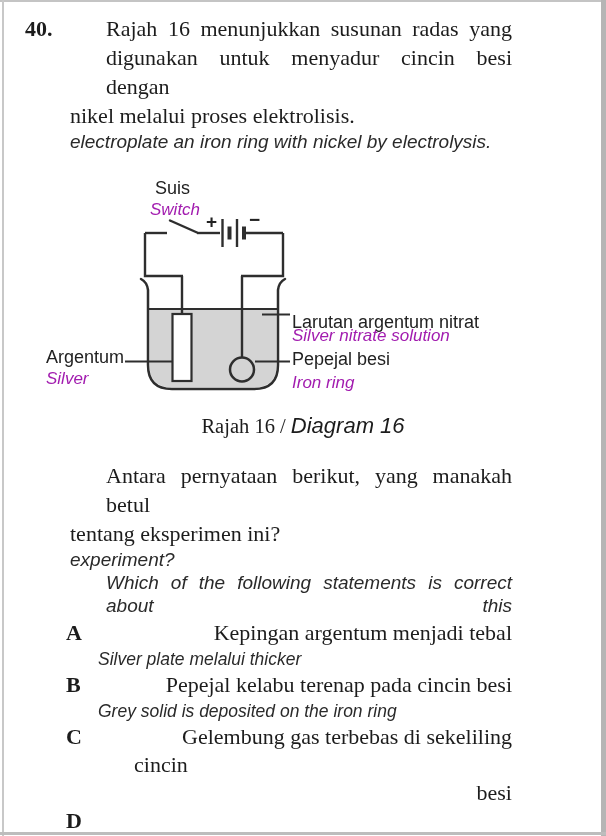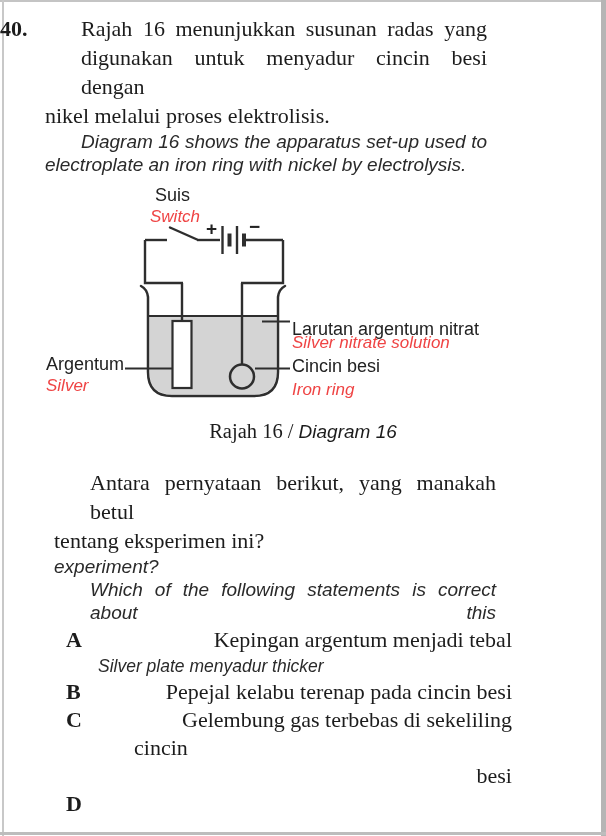--- a/index.html
+++ b/index.html
@@ -9,39 +9,39 @@
     font-family:"Liberation Serif", serif;
   }
   
   .b-top{position:absolute;top:0;left:0;right:0;height:2px;background:#c4c4c4;}
   .b-left{position:absolute;top:0;bottom:0;left:2px;width:2px;background:#c8c8c8;}
   .b-right{position:absolute;top:0;bottom:0;right:0;width:5px;background:#b5b5b5;}
   .b-bottom{position:absolute;bottom:1px;left:0;right:0;height:3px;background:#bdbdbd;}
 
   .content{position:absolute;top:14px;left:0;width:606px;}
 
-  .q-row{display:flex;}
+  .q-row{display:flex;padding-left:25px;}
   .q-num{width:45px;font-weight:bold;font-size:22px;line-height:29px;}
   .q-body{width:442px;}
 
   .my{font-size:22px;line-height:29px;font-family:"Liberation Serif",serif;}
   .en{font-size:19px;line-height:23px;font-style:italic;font-family:"Liberation Sans",sans-serif;color:#2a2a2a;}
   .jl{text-align:justify;text-align-last:justify;margin-left:36px;}
 
   
-  .diagram{position:relative;width:540px;height:268px;margin-top:4px;padding-left:44px;}
+  .diagram{position:relative;width:540px;height:268px;margin-top:20px;padding-left:44px;}
   .diagram svg{position:absolute;top:0;left:0;}
   .dlabel{position:absolute;font-family:"Liberation Sans",sans-serif;font-size:18px;color:#222;white-space:nowrap;}
-  .dlabel.it{font-style:italic;font-size:17px;color:#ef4444;}
+  .dlabel.it{font-style:italic;font-size:17px;color:#a21caf;}
   .sign{position:absolute;font-family:"Liberation Sans",sans-serif;font-weight:bold;font-size:19px;color:#222;}
   .caption{position:absolute;top:240px;left:0;width:606px;text-align:center;}
   .cap-my{font-size:20.5px;font-family:"Liberation Serif",serif;}
-  .cap-en{font-size:19px;font-style:italic;font-family:"Liberation Sans",sans-serif;}
+  .cap-en{font-size:22px;font-style:italic;font-family:"Liberation Sans",sans-serif;}
 
-  .question{margin-top:20px;padding-left:54px;width:442px;}
+  .question{margin-top:20px;padding-left:70px;width:442px;}
 
   .options{padding-left:66px;margin-top:2px;}
   .opt{display:flex;}
   .opt-letter{width:32px;font-weight:bold;font-size:22px;line-height:28px;}
   .opt-body{width:414px;}
   .opt .my{line-height:28px;text-align:right;}
   .opt .en{font-size:17.5px;line-height:24px;}
 </style>
 </head>
 <body>
@@ -52,21 +52,20 @@
 <div class="b-bottom"></div>
 
 <div class="content">
 
   <div class="q-row">
     <div class="q-num">40.</div>
     <div class="q-body">
       <div class="my jl">Rajah 16 menunjukkan susunan radas yang</div>
       <div class="my jl">digunakan untuk menyadur cincin besi dengan</div>
       <div class="my">nikel melalui proses elektrolisis.</div>
-      <div class="en jl">Diagram 16 shows the apparatus set-up used to</div>
       <div class="en">electroplate an iron ring with nickel by electrolysis.</div>
     </div>
   </div>
 
   <div class="diagram">
     <svg width="606" height="236" viewBox="0 0 606 236">
 
       <path d="M149.5,136 L276.5,136 L276.5,192 Q276.5,214.5 254,214.5 L172,214.5 Q149.5,214.5 149.5,192 Z" fill="#d4d4d4" stroke="none"></path>
 
       <path d="M149,136 H277" stroke="#2e2e2e" stroke-width="2.2" fill="none"></path>
@@ -96,49 +95,50 @@
     </svg>
 
     <div class="dlabel" style="left:155px;top:5px;">Suis</div>
     <div class="dlabel it" style="left:150px;top:27px;">Switch</div>
     <div class="sign" style="left:206px;top:38px;">+</div>
     <div class="sign" style="left:249px;top:36px;">−</div>
     <div class="dlabel" style="left:46px;top:174px;">Argentum</div>
     <div class="dlabel it" style="left:46px;top:196px;">Silver</div>
     <div class="dlabel" style="left:292px;top:139px;">Larutan argentum nitrat</div>
     <div class="dlabel it" style="left:292px;top:153px;">Silver nitrate solution</div>
-    <div class="dlabel" style="left:292px;top:176px;">Cincin besi</div>
+    <div class="dlabel" style="left:292px;top:176px;">Pepejal besi</div>
     <div class="dlabel it" style="left:292px;top:200px;">Iron ring</div>
 
     <div class="caption">
       <span class="cap-my">Rajah 16 / </span><span class="cap-en">Diagram 16</span>
     </div>
   </div>
 
   <div class="question">
     <div class="my jl">Antara pernyataan berikut, yang manakah betul</div>
     <div class="my">tentang eksperimen ini?</div>
     <div class="en">experiment?</div>
     <div class="en jl">Which of the following statements is correct about this</div>
   </div>
 
   <div class="options">
 
     <div class="opt">
       <div class="opt-letter">A</div>
       <div class="opt-body">
         <div class="my">Kepingan argentum menjadi tebal</div>
-        <div class="en">Silver plate menyadur thicker</div>
+        <div class="en">Silver plate melalui thicker</div>
       </div>
     </div>
 
     <div class="opt">
       <div class="opt-letter">B</div>
       <div class="opt-body">
         <div class="my">Pepejal kelabu terenap pada cincin besi</div>
+        <div class="en">Grey solid is deposited on the iron ring</div>
       </div>
     </div>
 
     <div class="opt">
       <div class="opt-letter">C</div>
       <div class="opt-body">
         <div class="my jl">Gelembung gas terbebas di sekeliling cincin</div>
         <div class="my">besi</div>
       </div>
     </div>

